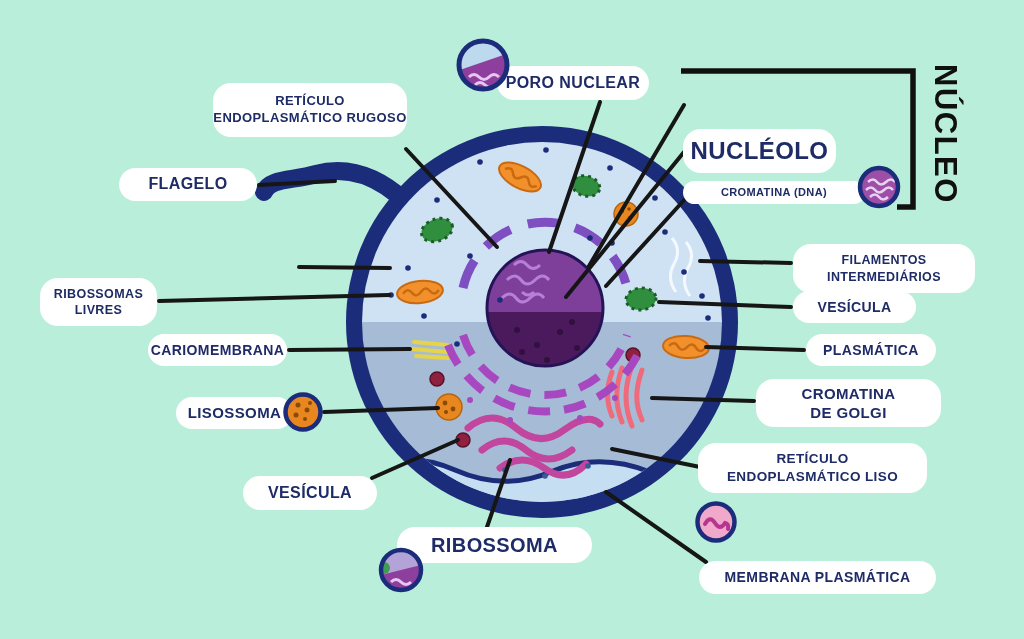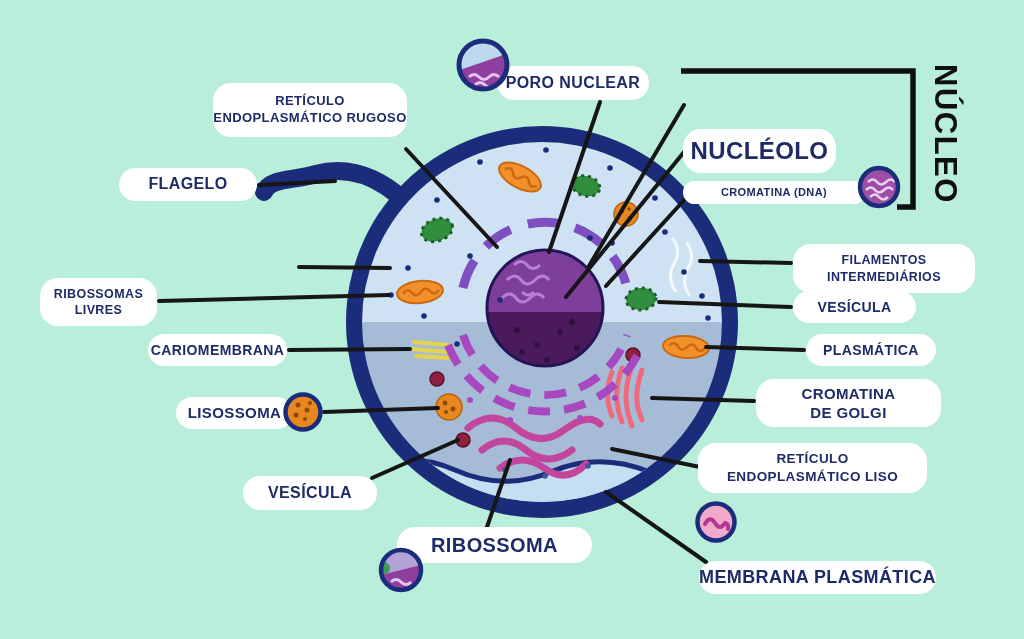--- a/index.html
+++ b/index.html
@@ -249,21 +249,21 @@
   <div class="pill" style="left:756px;top:379px;width:185px;height:48px;font-size:15px">
     <div>CROMATINA</div>
     <div>DE GOLGI</div>
   </div>
 
   <div class="pill" style="left:698px;top:443px;width:229px;height:50px;font-size:13.5px">
     <div>RETÍCULO</div>
     <div>ENDOPLASMÁTICO LISO</div>
   </div>
 
-  <div class="pill" style="left:699px;top:561px;width:237px;height:33px;font-size:18px">
+  <div class="pill" style="left:699px;top:561px;width:237px;height:33px;font-size:14px">
     <div>MEMBRANA PLASMÁTICA</div>
   </div>
 
   <div class="vlabel">NÚCLEO</div>
 
   <div class="icon" style="left:455px;top:37px">
     <svg width="56" height="56">
       <defs>
           <clipPath id="ic1">
             <circle cx="28" cy="28" r="24"></circle>

